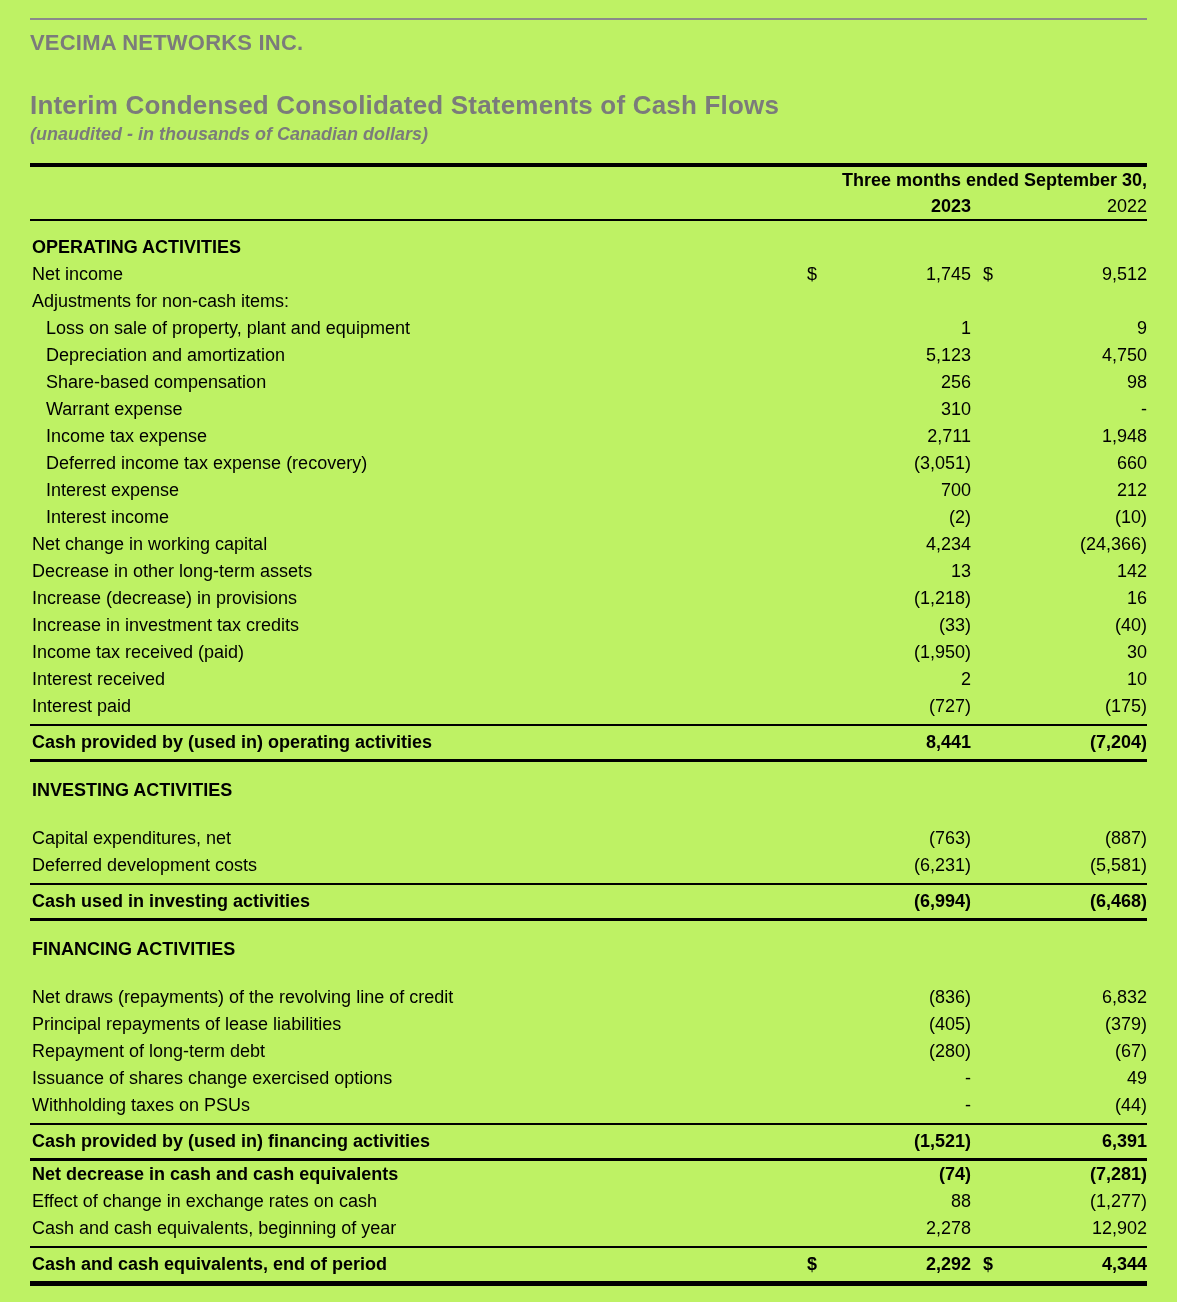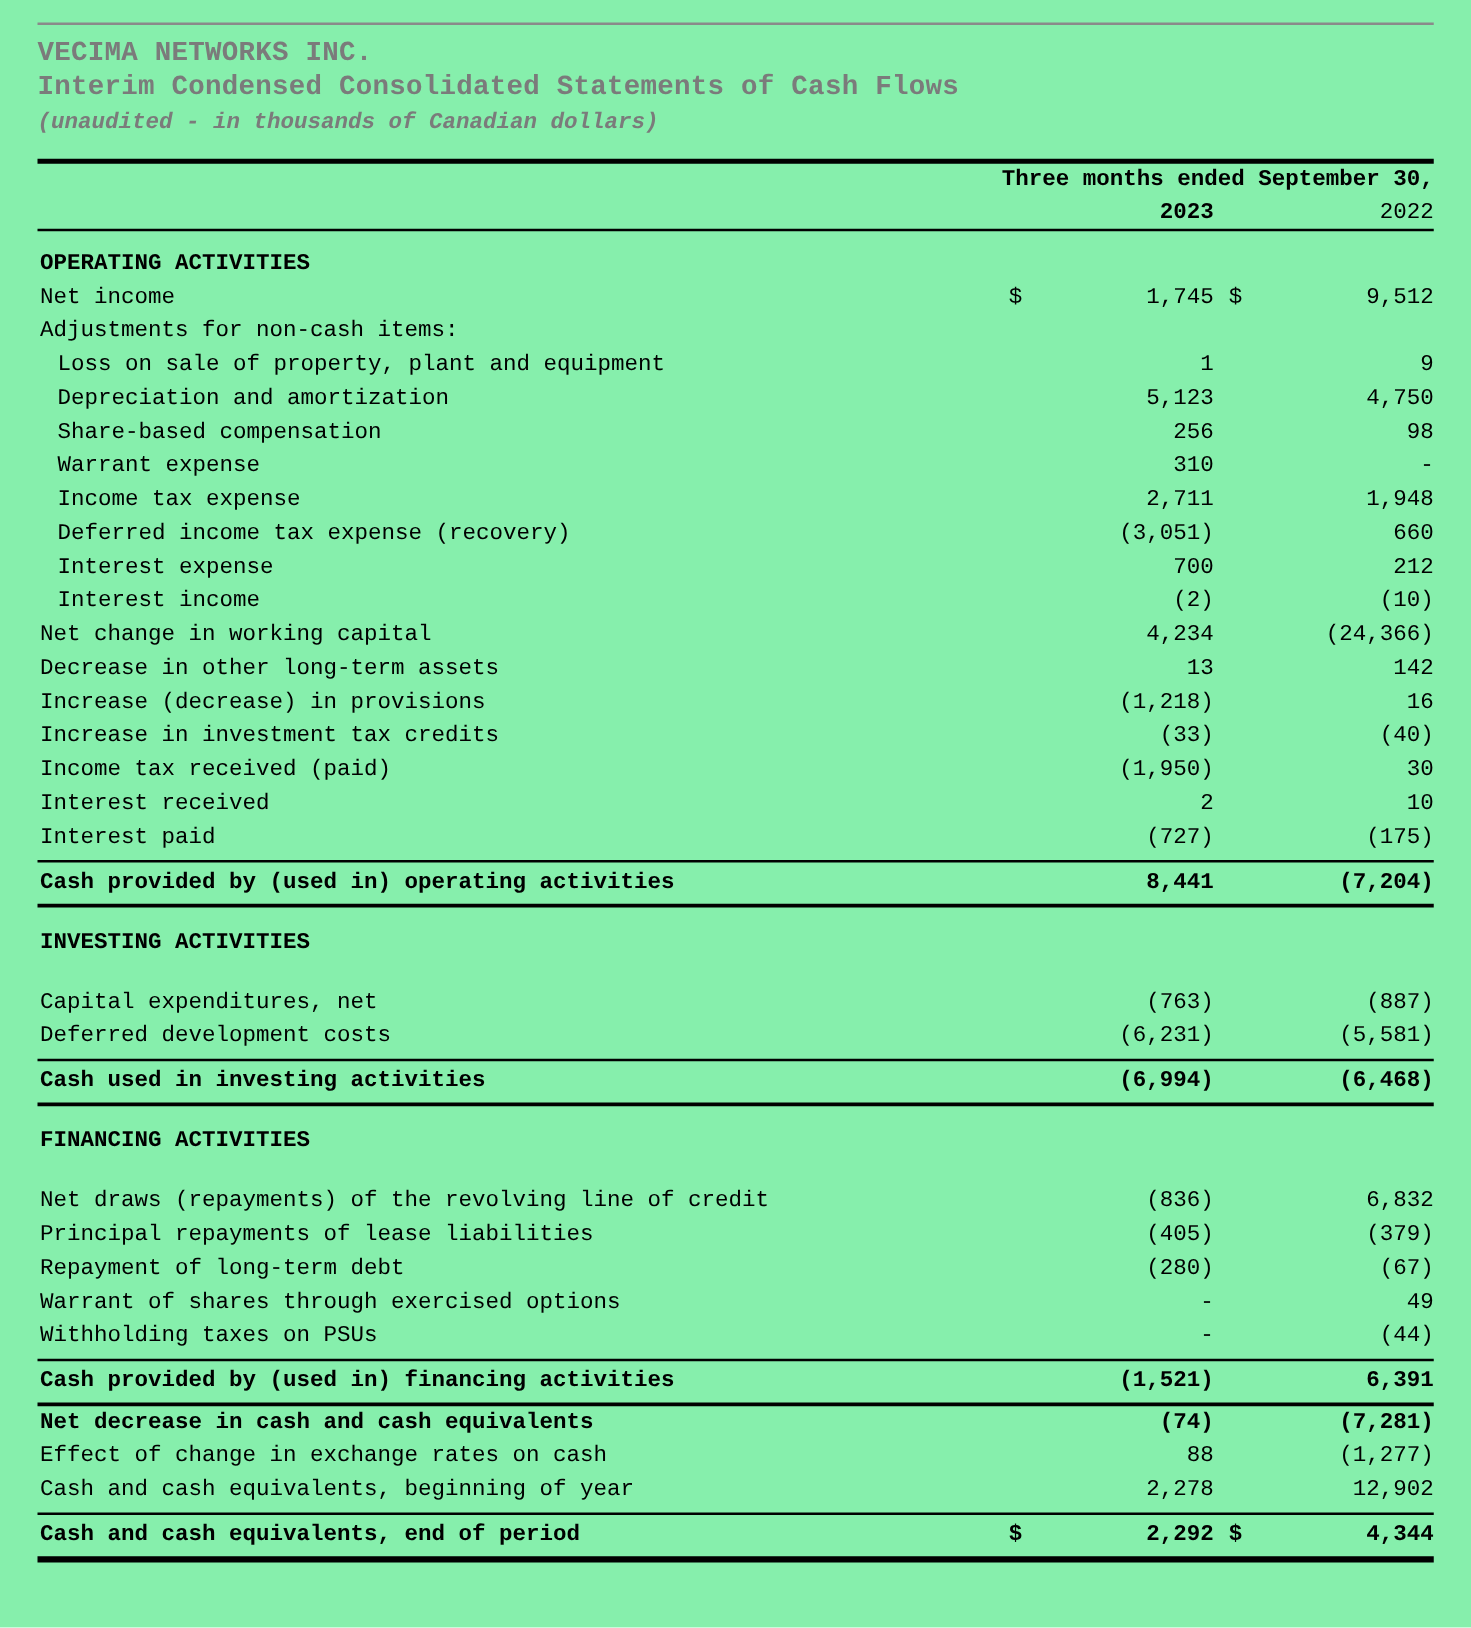--- a/index.html
+++ b/index.html
@@ -1,38 +1,39 @@
 <!DOCTYPE html>
 <html style="--title-gray: #7b7b7b; --rule-gray: #8a8a8a;"><head>
 <meta charset="utf-8">
 <style>
   html, body { margin: 0; padding: 0; background: #ffffff; }
   .page {
     position: relative;
     width: 1177px;
     height: 1302px;
-    background: #86efac;
-    font-family: Liberation Mono, monospace;
+    background: #bef264;
+    font-family: Liberation Sans, sans-serif;
     color: #000000;
     box-sizing: border-box;
     overflow: hidden;
   }
   .content { margin: 0 30px; }
 
   
   .top-rule { height: 2px; background: var(--rule-gray, #8a8a8a); margin-top: 18px; }
   .company-name {
     color: var(--title-gray, #7b7b7b);
     font-size: 22px; font-weight: bold; line-height: 27px; margin-top: 9px;
     letter-spacing: 0.2px;
   }
   .statement-title {
     color: var(--title-gray, #7b7b7b);
-    font-size: 22px; font-weight: bold; line-height: 27px;
+    font-size: 26px; font-weight: bold; line-height: 27px;
     letter-spacing: 0.2px;
+    margin-top: 36px;
   }
   .subtitle {
     color: var(--title-gray, #7b7b7b);
     font-size: 18px; font-weight: bold; font-style: italic; line-height: 24px; margin-top: 3px;
   }
 
   
   .rule { background: #000; }
   .rule.xthick { height: 4px; }
   .rule.thick  { height: 3px; }
@@ -266,21 +267,21 @@
           <div class="vcol">(379)</div>
         </div>
         <div class="row">
           <div class="label">Repayment of long-term debt</div>
           <div class="dcol"></div>
           <div class="vcol">(280)</div>
           <div class="dcol d2"></div>
           <div class="vcol">(67)</div>
         </div>
         <div class="row">
-          <div class="label">Warrant of shares through exercised options</div>
+          <div class="label">Issuance of shares change exercised options</div>
           <div class="dcol"></div>
           <div class="vcol">-</div>
           <div class="dcol d2"></div>
           <div class="vcol">49</div>
         </div>
         <div class="row">
           <div class="label">Withholding taxes on PSUs</div>
           <div class="dcol"></div>
           <div class="vcol">-</div>
           <div class="dcol d2"></div>

